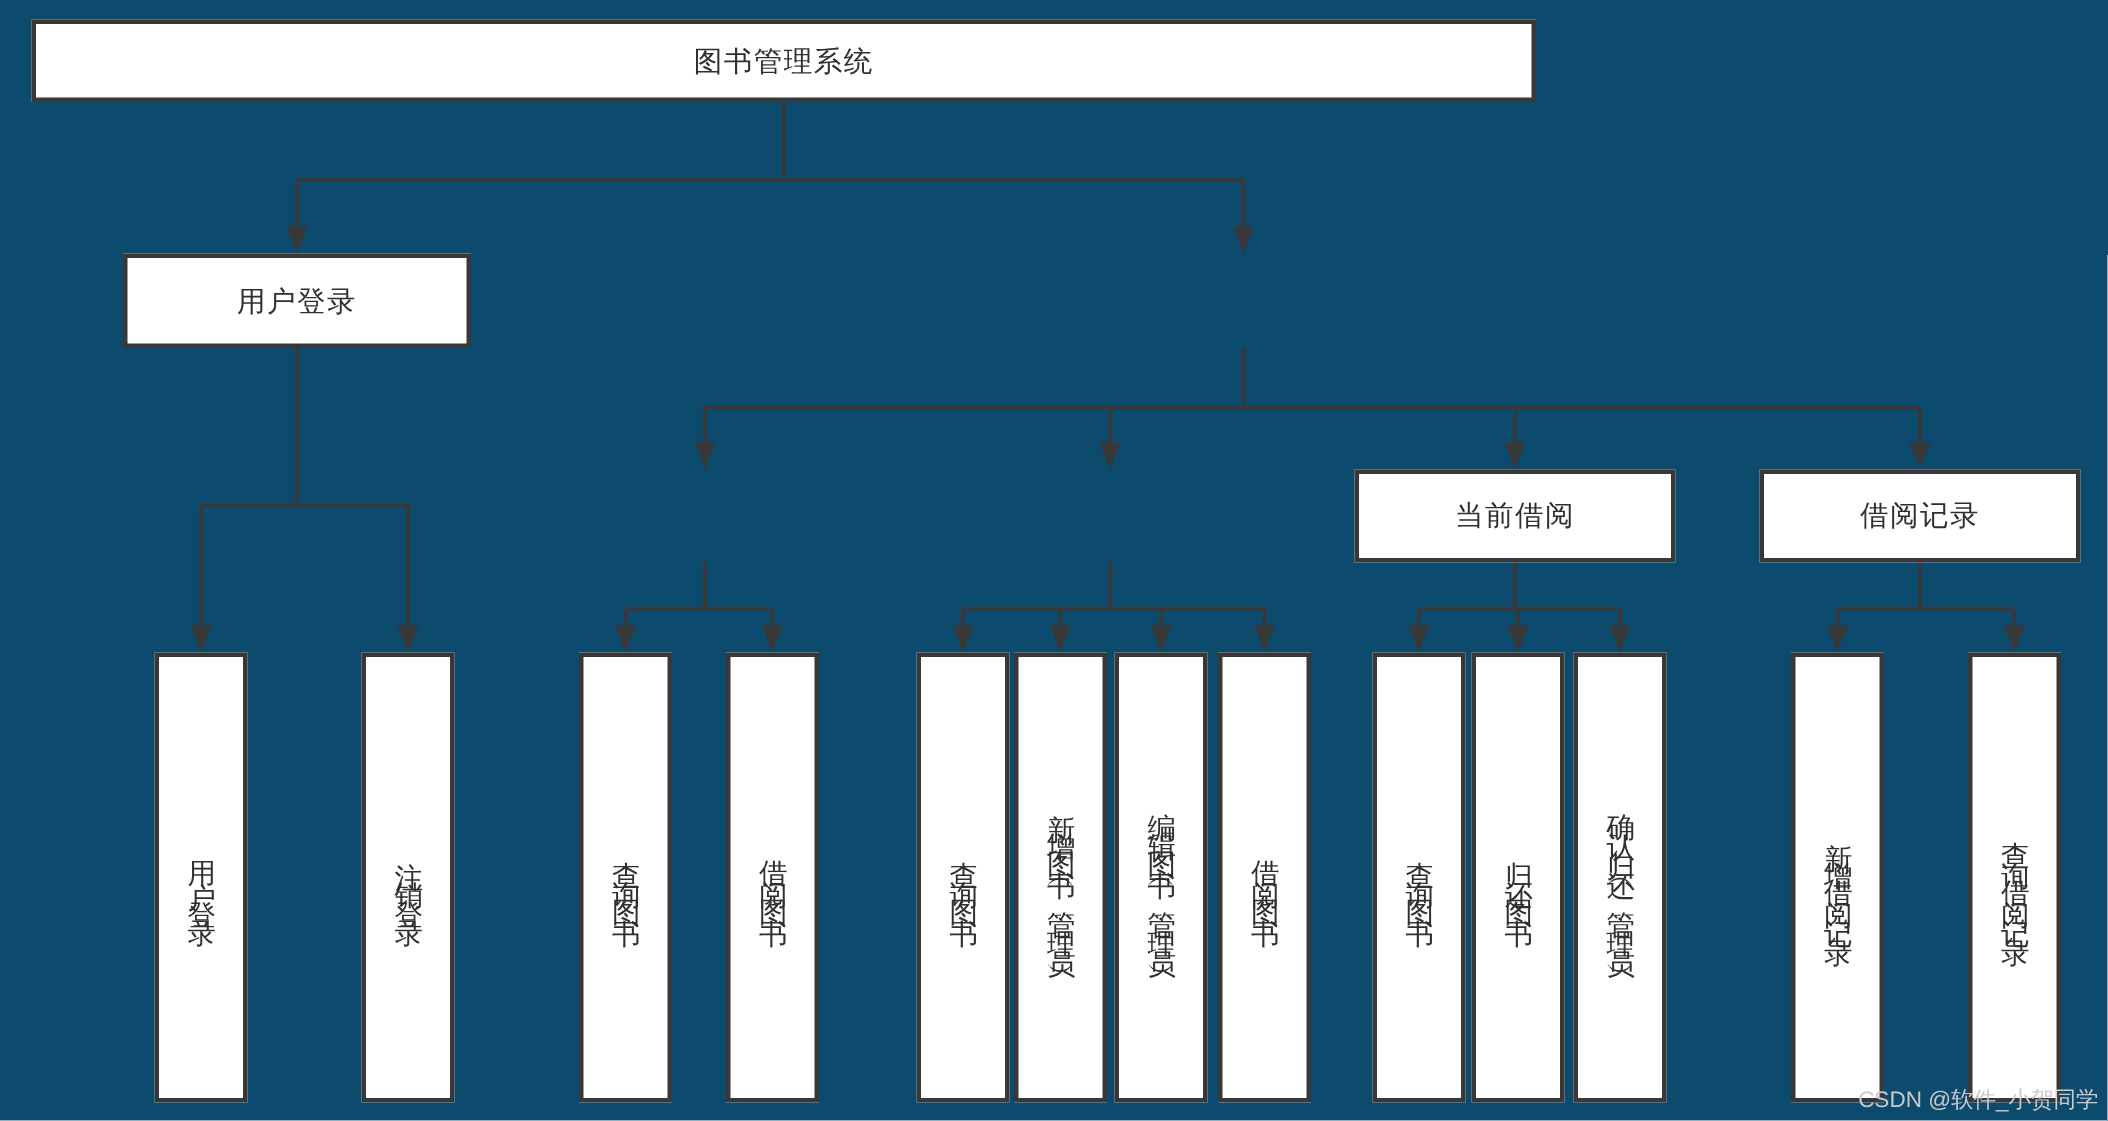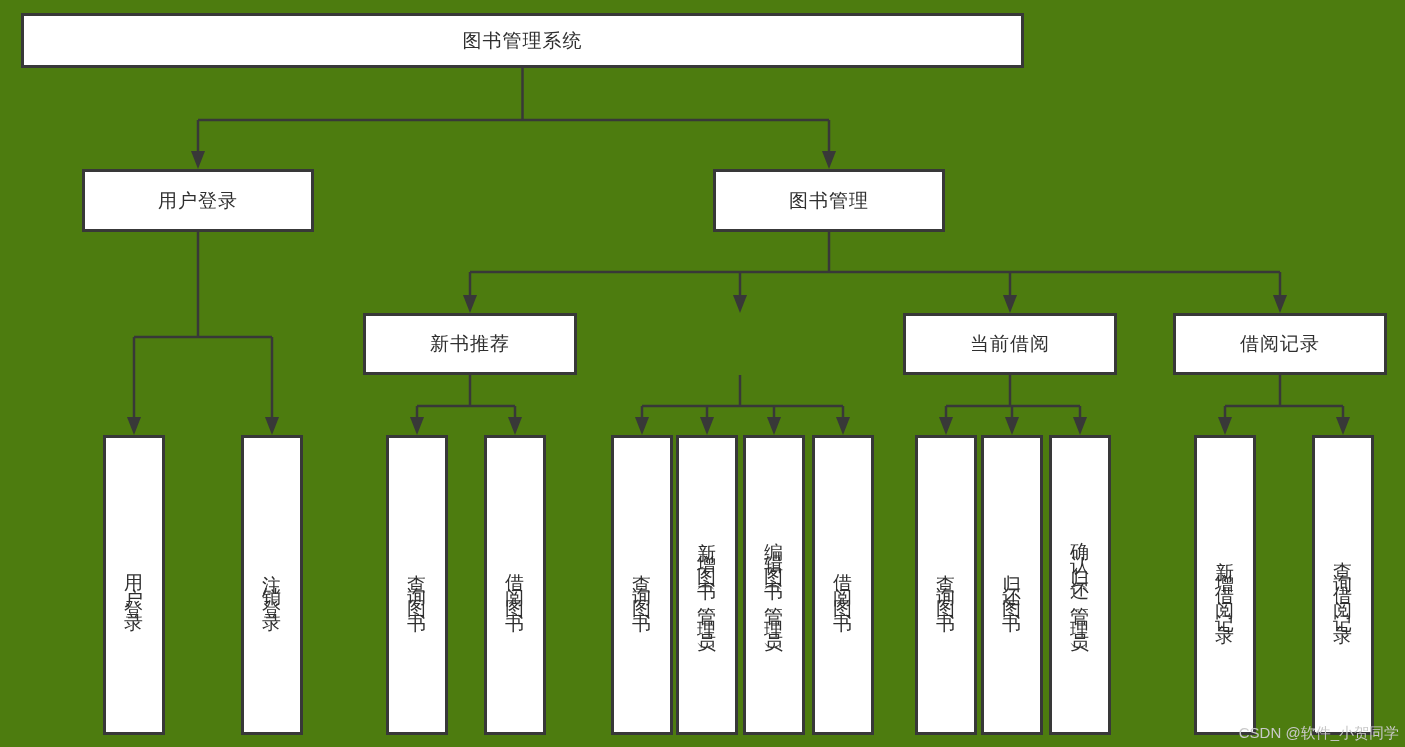--- a/index.html
+++ b/index.html
@@ -5,21 +5,21 @@
   html, body {
     margin: 0;
     padding: 0;
     background: #ffffff;
     font-family: "Liberation Sans", "DejaVu Sans", sans-serif;
   }
   .canvas {
     position: relative;
     width: 1405px;
     height: 747px;
-    background: #4d7c0f;
+    background: #0c4a6e;
     overflow: hidden;
   }
   .connector-layer {
     position: absolute;
     left: 0; top: 0;
     width: 1405px;
     height: 747px;
     z-index: 1;
   }
   .node {
@@ -144,27 +144,21 @@
     </g>
   </svg>
 
   <div class="node root h">
     <span>图书管理系统</span>
   </div>
 
   <div class="node l2a h">
     <span>用户登录</span>
   </div>
-  <div class="node l2b h">
-    <span>图书管理</span>
-  </div>
-
-  <div class="node l3 l3a h">
-    <span>新书推荐</span>
-  </div>
+
   <div class="node l3 l3c h">
     <span>当前借阅</span>
   </div>
   <div class="node l3 l3d h">
     <span>借阅记录</span>
   </div>
 
   <div class="node leaf p1">
     <span>用户登录</span>
   </div>

